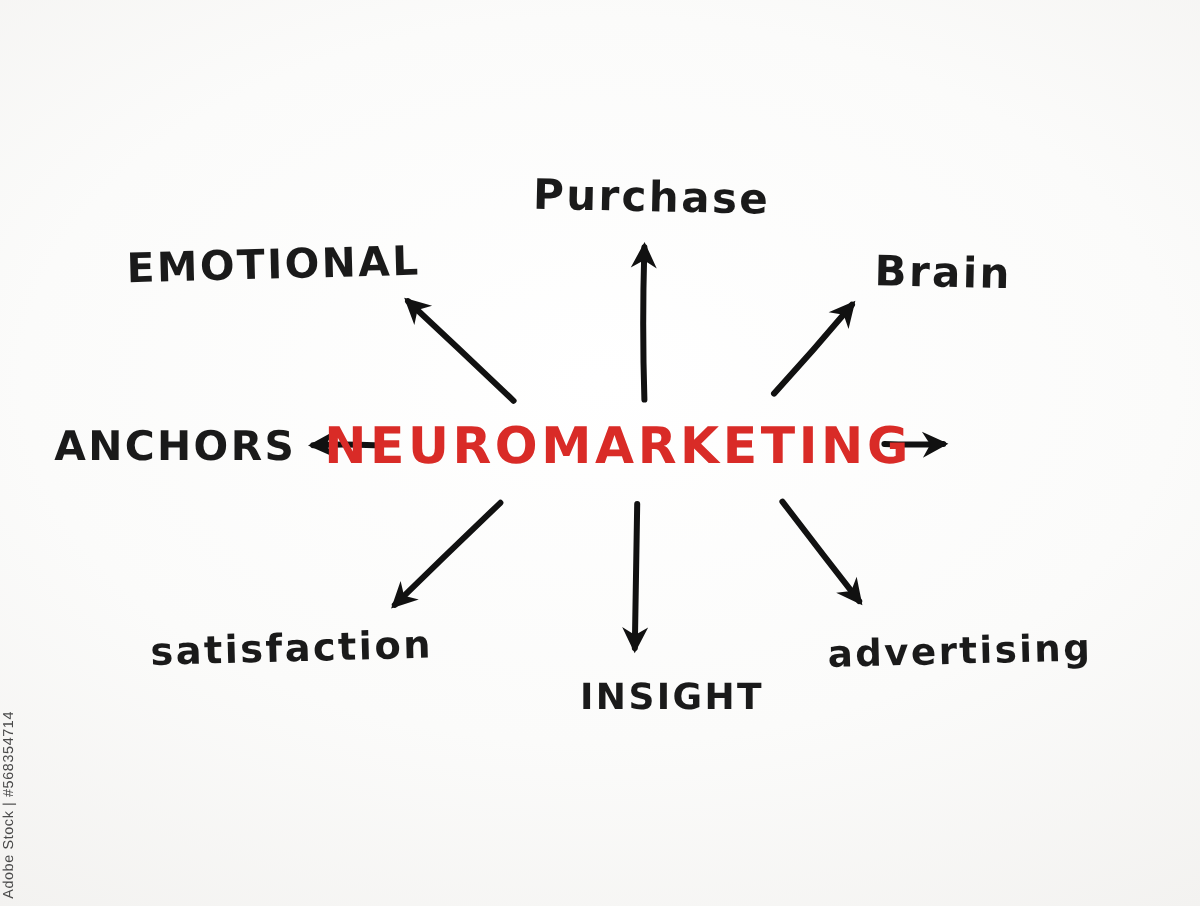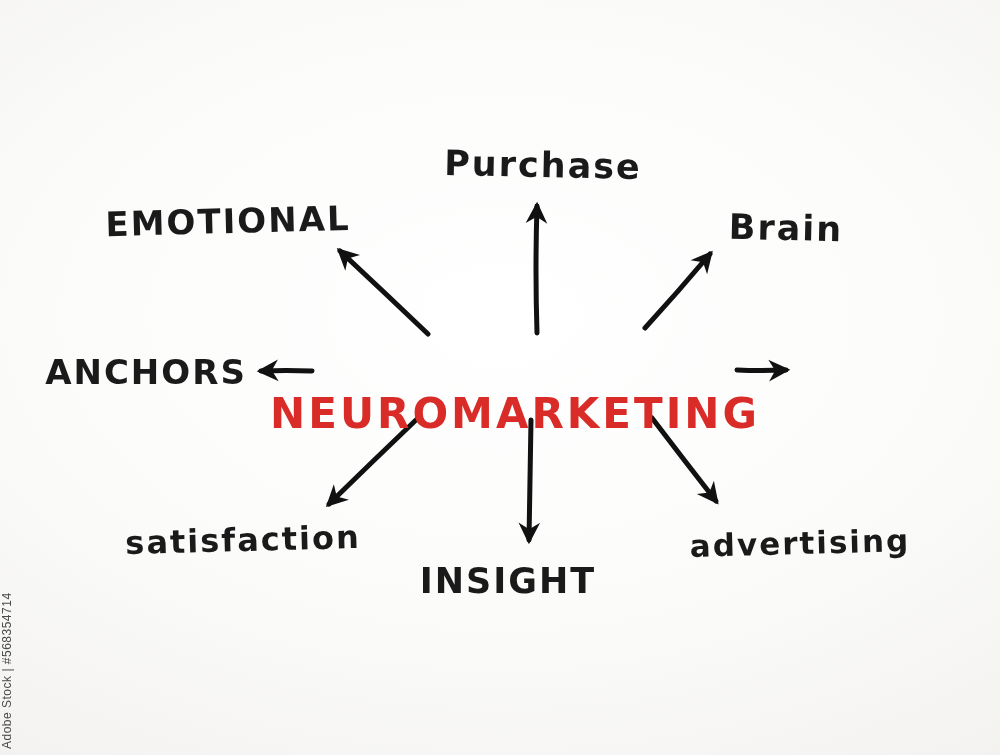--- a/index.html
+++ b/index.html
@@ -36,21 +36,20 @@
   }
   .node-label.tilt-l { transform: translate(-50%, -50%) rotate(-1.5deg); }
   .node-label.tilt-r { transform: translate(-50%, -50%) rotate(1.2deg); }
   .center-label {
     position: absolute;
     transform: translate(-50%, -50%);
     font-size: 42px;
     font-weight: 700;
     letter-spacing: 3px;
     white-space: nowrap;
-    margin-top: 42px;
   }
   .watermark {
     position: absolute;
     left: 2px;
     bottom: 6px;
     transform-origin: left bottom;
     transform: rotate(-90deg) translateY(12px);
     font-size: 12px;
     color: #4a4a4a;
     letter-spacing: 0.5px;
@@ -83,21 +82,21 @@
 
   <div class="center-label" style="left: 515px; top: 371px; color: rgb(217, 43, 39);">NEUROMARKETING</div>
 
   <div class="node-label tilt-r" style="left:543px; top:165px; font-size:35px;">Purchase</div>
 
   <div class="node-label tilt-r" style="left:786px; top:228px; font-size:35px;">Brain</div>
 
 
   <div class="node-label tilt-l" style="left:800px; top:543px; font-size:31px;">advertising</div>
 
-  <div class="node-label" style="left:508px; top:581px; font-size:35px;">INSIGHT</div>
+  <div class="node-label" style="left:560px; top:581px; font-size:30px;">INSIGHT</div>
 
   <div class="node-label tilt-l" style="left:243px; top:540px; font-size:32px;">satisfaction</div>
 
   <div class="node-label" style="left:146px; top:372px; font-size:34px;">ANCHORS</div>
 
   <div class="node-label tilt-l" style="left:228px; top:221px; font-size:34px;">EMOTIONAL</div>
 
   <div class="watermark">Adobe Stock  |  #568354714</div>
 
 </div>

